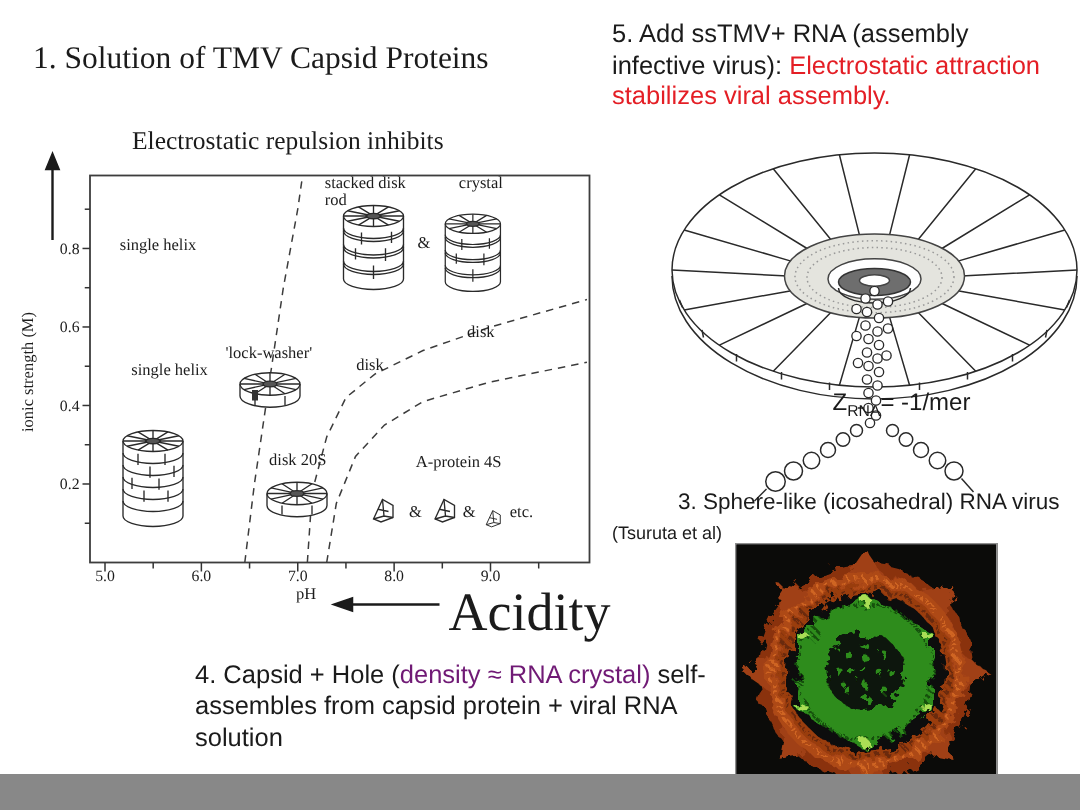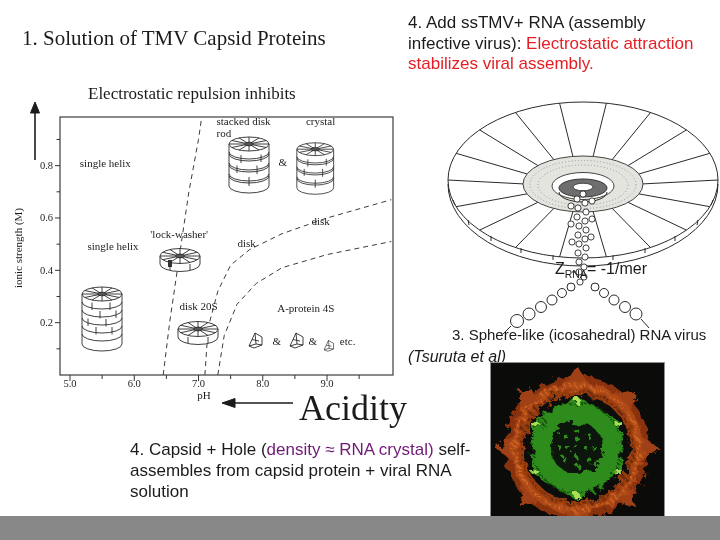--- a/index.html
+++ b/index.html
@@ -8,42 +8,42 @@
   .abs{position:absolute;}
   .serif{font-family:"Liberation Serif",serif;}
   .p1-title{left:22px;top:26px;font-size:21px;}
   .p1-sub1{left:88px;top:58px;font-size:17px;margin-top:26px;}
   .p1-sub2{left:75px;top:84px;font-size:17px;}
   .red{color:#e41e25;text-align:right;}
   .p2{left:408px;top:13px;width:292px;font-size:17px;line-height:1.22;}
   .salt{left:0px;top:186px;font-size:30px;}
   .acidity{left:299px;top:387px;font-size:36px;}
   .p3-title{left:408px;top:326px;font-size:15px;white-space:nowrap;margin-left:44px;}
-  .p3-credit{left:408px;top:348px;font-size:16px;font-style:italic;}
+  .p3-credit{left:408px;top:348px;font-size:12px;}
   .p4{left:130px;top:439px;width:372px;font-size:17px;line-height:1.24;}
   .z-label{left:555px;top:260px;font-size:16px;white-space:nowrap;}
   .z-label sub{font-size:10.5px;}
   #phase-chart{left:8px;top:98px;}
   #tmv-disk{left:425px;top:92px;}
   #virus-box{left:490px;top:362px;width:173px;height:170px;border:1px solid #8f8f8f;background:#0b0b09;}
   .bottom-line{left:0;top:537px;width:720px;height:1px;background:#c4c4c4;}
   #phase-chart text{font-family:"Liberation Serif",serif;font-size:10.5px;fill:#1c1c1c;}
   #phase-chart .region-label{font-size:11px;}
   #phase-chart .axis-label{font-size:11px;}
   #tmv-disk line,#tmv-disk path{stroke:#2a2a2a;}
 </style>
 </head>
 <body>
 
 <div class="slide">
 
   <div class="abs serif p1-title">1. Solution of TMV Capsid Proteins</div>
   <div class="abs serif p1-sub1">Electrostatic repulsion inhibits</div>
 
-  <div class="abs p2"><span>4. Add ssTMV+ RNA (assembly infective virus): </span><span class="red" style="color: rgb(228, 30, 37);">Electrostatic attraction stabilizes viral assembly.</span></div>
+  <div class="abs p2"><span>5. Add ssTMV+ RNA (assembly infective virus): </span><span class="red" style="color: rgb(228, 30, 37);">Electrostatic attraction stabilizes viral assembly.</span></div>
 
   <svg id="phase-chart" class="abs" width="400" height="322" viewBox="0 0 400 322">
     <defs>
       <g id="diskShape" stroke="#2a2a2a" stroke-width="0.9" fill="none">
         <path d="M2,12 L2,20 A20,7.5 0 0 0 42,20 L42,12" fill="#fff"></path>
         <line x1="12" y1="20" x2="12" y2="26"></line>
           <line x1="32" y1="20" x2="32" y2="26"></line>
         <ellipse cx="22" cy="12" rx="20" ry="7.5" fill="#fff"></ellipse>
         <path d="M42,12 L2,12 M39.3,15.7 L4.7,8.3 M32,18.5 L12,5.5 M22,19.5 L22,4.5 M12,18.5 L32,5.5 M4.7,15.7 L39.3,8.3"></path>
         <ellipse cx="22" cy="12" rx="4.5" ry="1.9" fill="#555"></ellipse>

